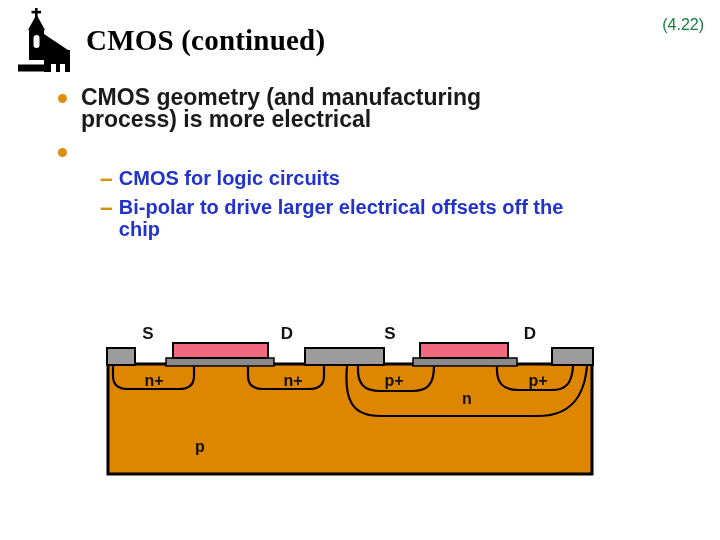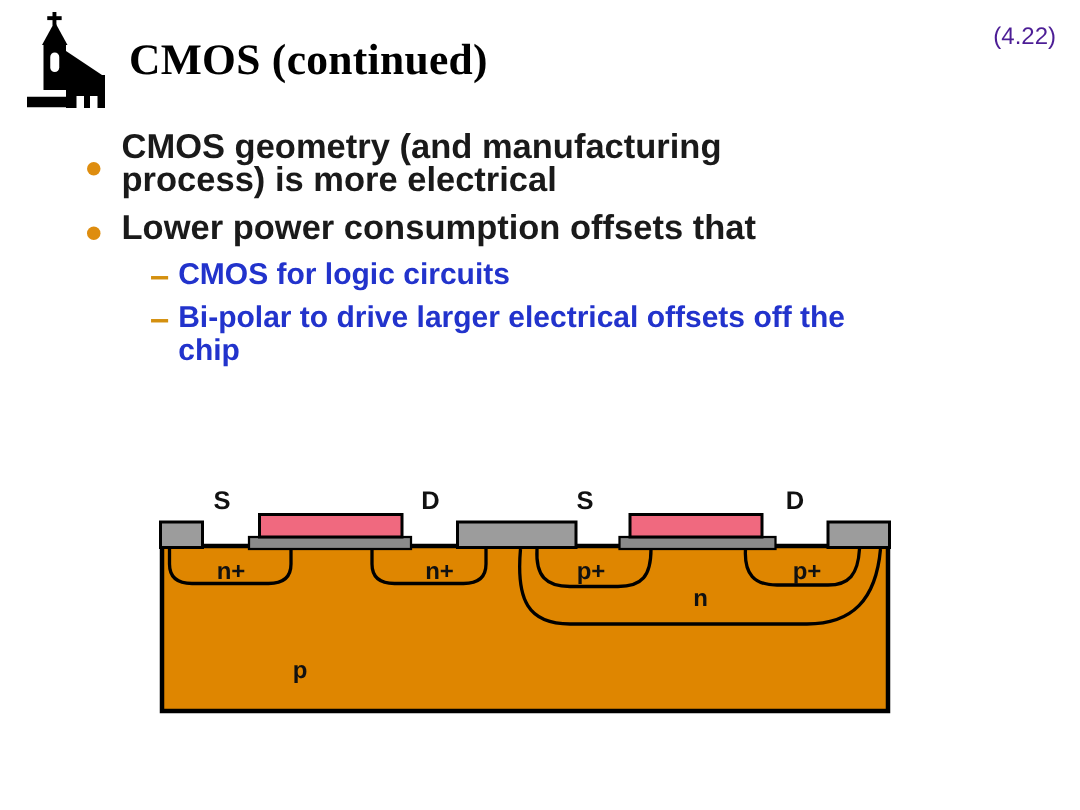--- a/index.html
+++ b/index.html
@@ -8,25 +8,25 @@
     font-family:"Liberation Sans",sans-serif;
   }
   
   .logo{position:absolute;left:16px;top:8px;}
   .title{
     position:absolute;left:86px;top:24px;margin:0;
     font-family:"Liberation Serif",serif;font-weight:700;font-size:29px;color:#000;
     letter-spacing:0.2px;white-space:nowrap;
   }
   .slide-number{
-    position:absolute;right:16px;top:16px;font-size:16px;color:#4c1d95;
+    position:absolute;right:16px;top:16px;font-size:16px;color:#15803d;
   }
   
   .content{position:absolute;left:56px;top:86px;width:660px;color:#1a1a1a;}
-  .bullet{display:flex;margin-bottom:10px;align-items:center;}
+  .bullet{display:flex;margin-bottom:10px;}
   .bullet .dot{
     flex:0 0 auto;width:9px;height:9px;border-radius:50%;background:#de8d0f;
     margin:8px 14px 0 2px;
   }
   .bullet .lines{font-weight:700;font-size:23px;line-height:22px;}
   .bullet .lines div{white-space:nowrap;}
   .subs{margin-left:44px;margin-top:2px;}
   .sub{display:flex;margin-bottom:7px;}
   .sub .dash{
     flex:0 0 auto;color:#d4900f;font-weight:700;font-size:23px;line-height:22px;
@@ -71,23 +71,20 @@
     <div class="bullet">
       <span class="dot"></span>
       <div class="lines">
         <div>CMOS geometry (and manufacturing</div>
         <div>process) is more electrical</div>
       </div>
     </div>
 
     <div class="bullet">
       <span class="dot"></span>
-      <div class="lines">
-        <div>Lower power consumption offsets that</div>
-      </div>
     </div>
 
 
     <div class="subs">
       <div class="sub">
         <span class="dash">–</span>
         <div class="lines">
           <div>CMOS for logic circuits</div>
         </div>
       </div>

